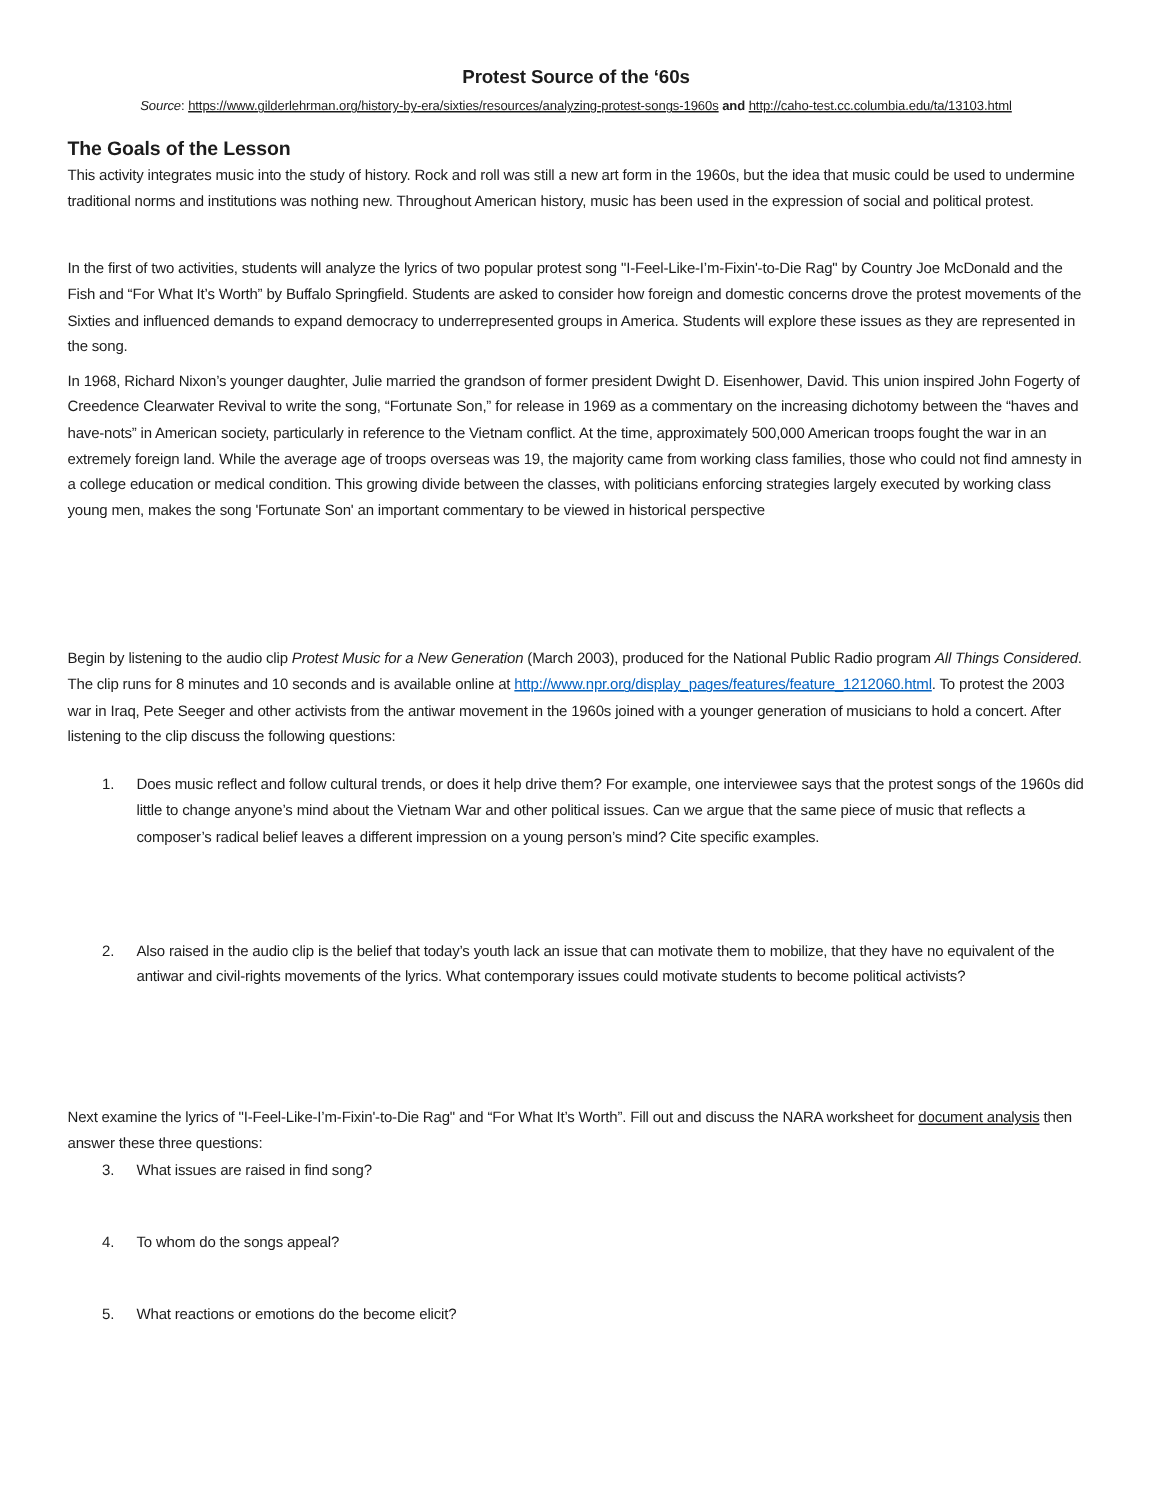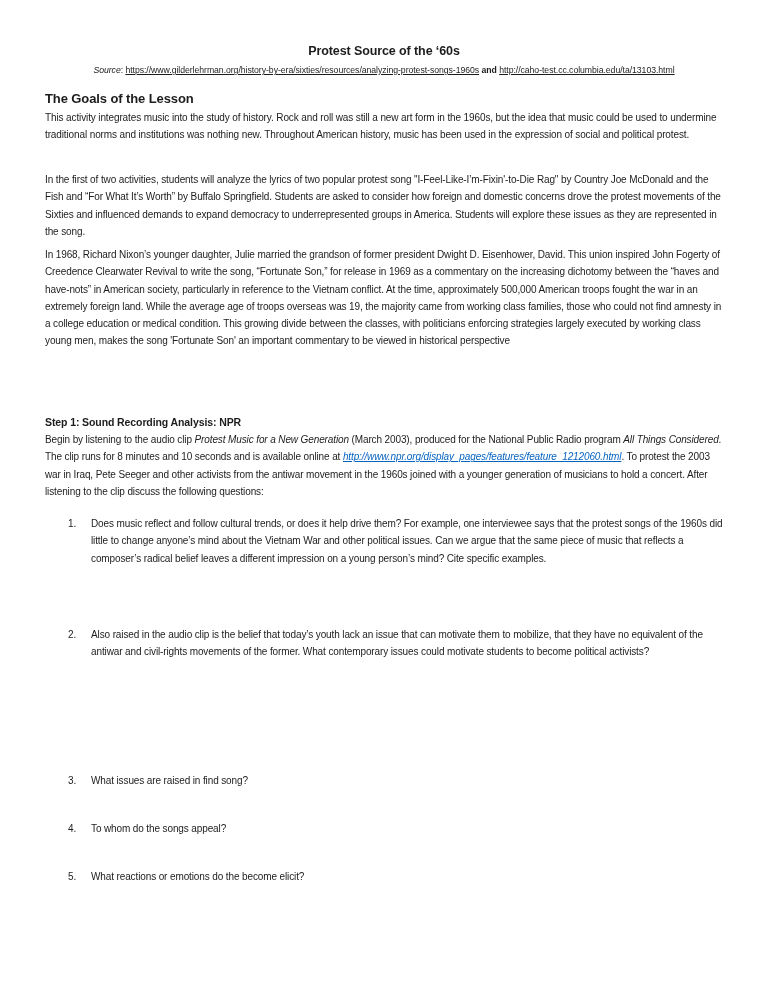--- a/index.html
+++ b/index.html
@@ -23,21 +23,21 @@
   .source .it { font-style: italic; }
   .ulink { color: #1c1c1c; text-decoration: underline; cursor: pointer; }
   .h2 { font-size: 13px; font-weight: bold; letter-spacing: -0.1px; }
   .h3 { font-size: 10.5px; font-weight: bold; letter-spacing: -0.1px; }
   .body-text {
     font-size: 10px; line-height: 17.3px; letter-spacing: -0.12px;
     text-align: left;
   }
   .body-text .ln { display: block; }
   .body-text i { }
-  .bluelink { color: #0563C1; text-decoration: underline; cursor: pointer; font-style: italic; }
+  .bluelink { color: #0563C1; text-decoration: underline; cursor: pointer; }
   .q { display: flex; left: 68px; width: 655px; }
   .qnum { flex: none; width: 23px; }
   .qtext { flex: 1; }
   b { font-weight: bold; }
 </style>
 </head>
 <body>
 
 <div class="doc">
 
@@ -51,37 +51,39 @@
 
   <div class="block body-text" style="top:109px">This activity integrates music into the study of history. Rock and roll was still a new art form in the 1960s, but the idea that music could be used to undermine traditional norms and institutions was nothing new. Throughout American history, music has been used in the expression of social and political protest.</div>
 
   <div class="block body-text" style="top:171px">In the first of two activities, students will analyze the lyrics of two popular protest song "I-Feel-Like-I’m-Fixin'-to-Die Rag" by Country Joe McDonald and the Fish and “For What It’s Worth” by Buffalo Springfield. Students are asked to consider how foreign and domestic concerns drove the protest movements of the Sixties and influenced demands to expand democracy to underrepresented groups in America. Students will explore these issues as they are represented in the song.</div>
 
   <div class="block body-text" style="top:246px">
     <span>In 1968, Richard Nixon’s younger daughter, Julie married the grandson of former president Dwight D. Eisenhower, David. This union inspired John Fogerty of Creedence Clearwater Revival to write the song, “Fortunate Son,” for release in 1969 as a commentary on the increasing dichotomy between the “haves and have-nots” in American society, particularly in reference to the Vietnam conflict. At the time, approximately 500,000 American troops fought the war in an extremely foreign land. While the average age of troops overseas was 19, the majority came from working class families, those who could not find amnesty in a college education or medical condition. This growing divide between the classes, with politicians enforcing strategies largely executed by working class young men, makes the song 'Fortunate Son' an important commentary to be viewed in historical perspective</span>
   </div>
 
 
-  <div class="block h3" style="top:416px">Step 1: Sound Recording Analysis: NPR</div>
 
   <div class="block body-text" style="top:431px">
     <span>Begin by listening to the audio clip </span><i>Protest Music for a New Generation</i><span> (March 2003), produced for the National Public Radio program </span><i>All Things Considered</i><span>. The clip runs for 8 minutes and 10 seconds and is available online at </span><a class="bluelink">http://www.npr.org/display_pages/features/feature_1212060.html</a><span>. To protest the 2003 war in Iraq, Pete Seeger and other activists from the antiwar movement in the 1960s joined with a younger generation of musicians to hold a concert. After listening to the clip discuss the following questions:</span>
   </div>
 
   <div class="block body-text q" style="top:515px">
     <span class="qnum">1.</span>
     <span class="qtext">Does music reflect and follow cultural trends, or does it help drive them? For example, one interviewee says that the protest songs of the 1960s did little to change anyone’s mind about the Vietnam War and other political issues. Can we argue that the same piece of music that reflects a composer’s radical belief leaves a different impression on a young person’s mind? Cite specific examples.</span>
   </div>
 
   <div class="block body-text q" style="top:626px">
     <span class="qnum">2.</span>
-    <span class="qtext">Also raised in the audio clip is the belief that today’s youth lack an issue that can motivate them to mobilize, that they have no equivalent of the antiwar and civil-rights movements of the former. What contemporary issues could motivate students to become political activists?</span>
+    <span class="qtext">Also raised in the audio clip is the belief that today’s youth lack an issue that can motivate them to mobilize, that they have no equivalent of the antiwar and civil-rights movements of the lyrics. What contemporary issues could motivate students to become political activists?</span>
   </div>
 
 
+  <div class="block body-text" style="top:737px">
+    <span>Next examine the lyrics of "I-Feel-Like-I’m-Fixin'-to-Die Rag" and “For What It’s Worth”. Fill out and discuss the NARA worksheet for </span><a class="ulink">document analysis</a><span> then answer these three questions:</span>
+  </div>
 
   <div class="block body-text q" style="top:772px">
     <span class="qnum">3.</span>
     <span class="qtext">What issues are raised in find song?</span>
   </div>
 
   <div class="block body-text q" style="top:820px">
     <span class="qnum">4.</span>
     <span class="qtext">To whom do the songs appeal?</span>
   </div>

